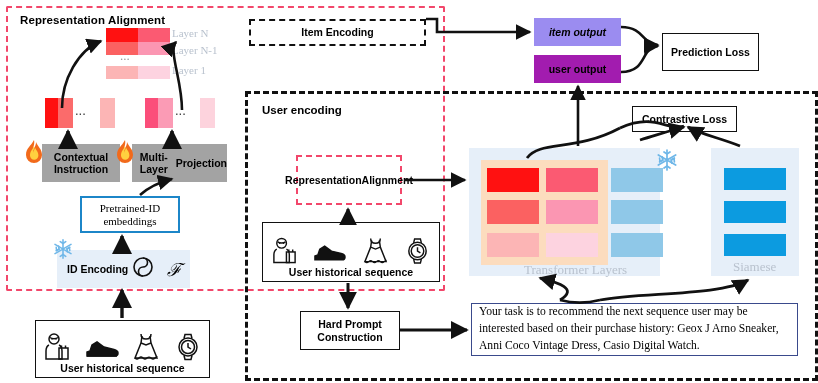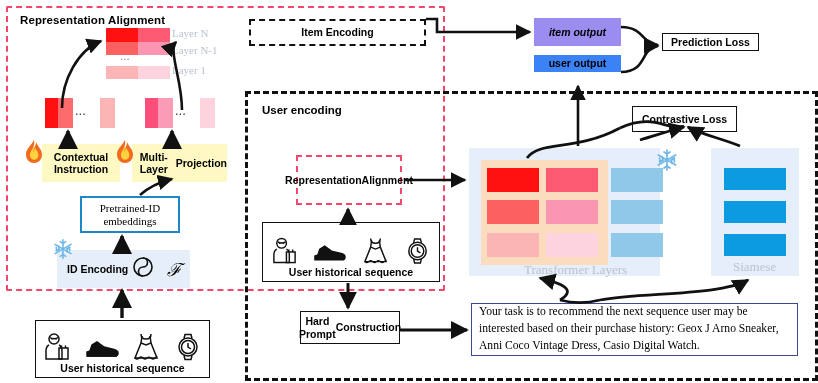--- a/index.html
+++ b/index.html
@@ -11,21 +11,21 @@
   .dash-pink{border:2.5px dashed #F2476B;}
   .dash-black{border:3px dashed #111;}
   .dash-black-thin{border:2.5px dashed #111;}
 
   
   .box{box-sizing:border-box;display:flex;align-items:center;justify-content:center;
        text-align:center;line-height:1.15;}
   .solid-black{border:1.8px solid #111;background:#fff;}
   .solid-blue{border:2px solid #1C86C8;background:#fff;}
   .solid-navy{border:1.6px solid #3A4A8C;background:#fff;}
-  .pink-fill{background:#fef9c3;}
+  .pink-fill{background:#a3a3a3;}
   .lightblue-fill{background:#E6EFF9;}
 
   .title-lbl{font-size:11.5px;font-weight:600;letter-spacing:.1px;}
   .lbl{font-size:10.5px;font-weight:600;}
   .lbl-serif{font-family:"Liberation Serif", serif;font-size:11px;}
   .faint{color:#B9C2CE;font-family:"Liberation Serif", serif;}
 
   
   .cell{position:absolute;}
 
@@ -158,25 +158,25 @@
   <span class="lbl" style="font-size:10.5px;">User historical sequence</span>
 </div>
 
 <div class="abs dash-black-thin box" style="left:249px;top:19px;width:177px;height:27px;">
   <span class="lbl">Item Encoding</span>
 </div>
 
 <div class="abs box" style="left:534px;top:18px;width:87px;height:28px;background:#9B8CF0;font-style:italic;">
   <span class="lbl">item output</span>
 </div>
-<div class="abs box" style="left:534px;top:55px;width:87px;height:17px;background:#3b82f6;">
+<div class="abs box" style="left:534px;top:55px;width:87px;height:28px;background:#a21caf;">
   <span class="lbl">user output</span>
 </div>
 
-<div class="abs box solid-black" style="left:662px;top:33px;width:97px;height:18px;">
+<div class="abs box solid-black" style="left:662px;top:33px;width:97px;height:38px;">
   <span class="lbl">Prediction Loss</span>
 </div>
 
 <div class="abs dash-black" style="left:245px;top:91px;width:567px;height:284px;"></div>
 <div class="abs lbl" style="left:262px;top:104px;font-size:11.5px;">User encoding</div>
 
 <div class="abs box dash-pink" style="left:296px;top:155px;width:106px;height:50px;flex-direction:row;">
   <span class="lbl">Representation</span>
   <span class="lbl">Alignment</span>
 </div>
@@ -212,21 +212,21 @@
         <circle cx="14" cy="15" r="9"></circle>
           <circle cx="14" cy="15" r="6.5"></circle>
         <path d="M14 11v4l3 2"></path>
         <path d="M10 6.5l1-4h6l1 4M10 23.5l1 4h6l1-4"></path>
       </svg>
     </span>
   </div>
   <span class="lbl" style="font-size:10.5px;">User historical sequence</span>
 </div>
 
-<div class="abs box solid-black" style="left:300px;top:311px;width:100px;height:33px;flex-direction:row;">
+<div class="abs box solid-black" style="left:300px;top:311px;width:100px;height:39px;flex-direction:column;">
   <span class="lbl">Hard Prompt</span>
   <span class="lbl">Construction</span>
 </div>
 
 <div class="abs box solid-navy" style="left:471px;top:303px;width:327px;height:53px;justify-content:flex-start;padding:3px 7px;">
   <span style="font-family:'Liberation Serif',serif;font-size:11.6px;line-height:1.45;text-align:left;">Your task is to recommend the next sequence user may be interested based on their purchase history: Geox J Arno Sneaker, Anni Coco Vintage Dress, Casio Digital Watch.</span>
 </div>
 
 <div class="abs box solid-black" style="left:632px;top:106px;width:105px;height:26px;">
   <span class="lbl">Contrastive Loss</span>

